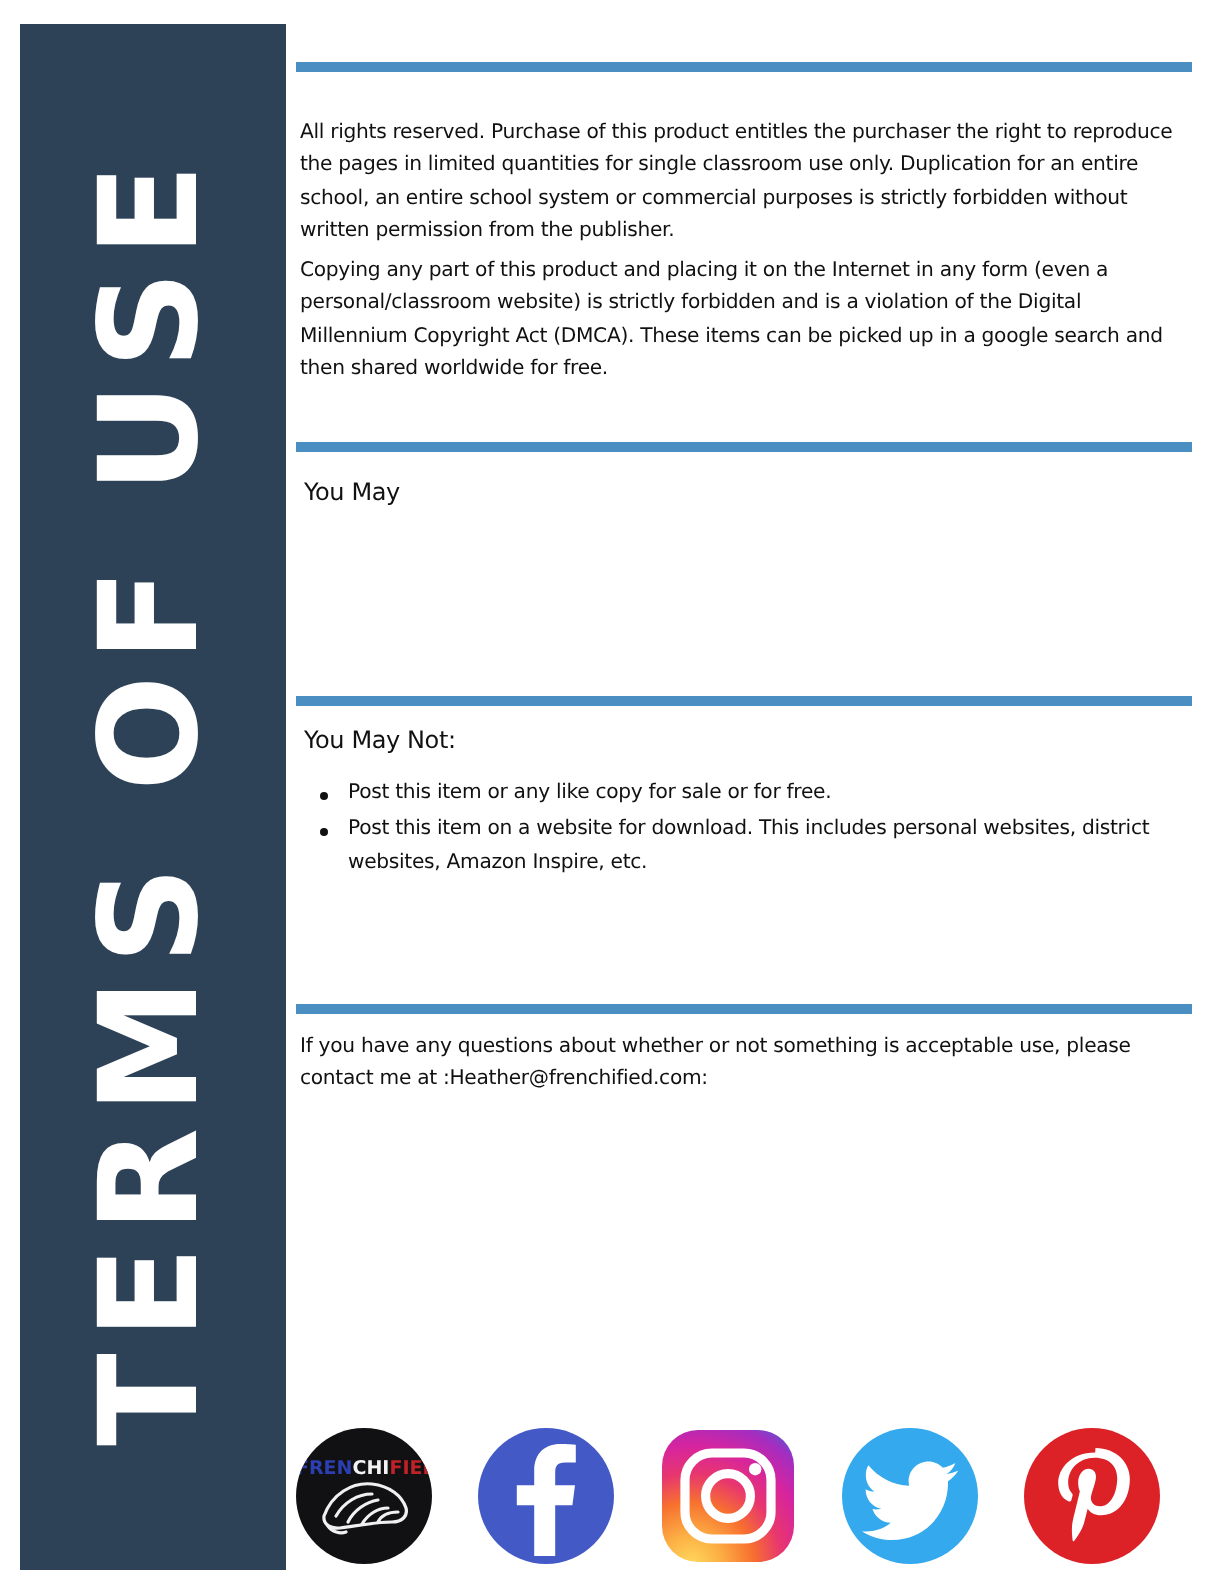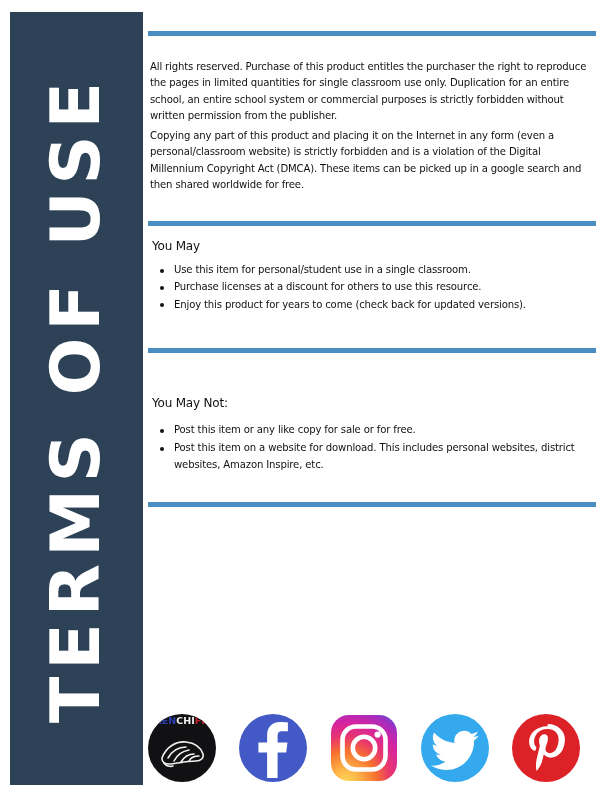--- a/index.html
+++ b/index.html
@@ -53,21 +53,21 @@
     font-family:"DejaVu Sans", sans-serif;
     font-size:10.1px;
     line-height:16.4px;
     letter-spacing:-0.15px;
   }
   .p1{top:42px;margin-top:17px;}
   .p2{top:128px;}
 
   .section{position:absolute;left:4px;width:444px;}
   .sec-you-may{top:236px;}
-  .sec-you-may-not{top:360px;margin-top:33px;}
+  .sec-you-may-not{top:360px;}
   .sec-contact{top:516px;left:2px;width:442px;}
 
   .heading{
     color:#111111;
     font-family:"DejaVu Sans", sans-serif;
     font-size:12px;
     font-weight:400;
     letter-spacing:-0.2px;
     line-height:20px;
     margin:0 0 6px 0;
@@ -105,21 +105,21 @@
   .social{
     width:68px;height:68px;border-radius:50%;
     position:relative;flex:0 0 auto;
     display:flex;align-items:center;justify-content:center;
     overflow:hidden;
   }
 
   
   .ico-frenchified{background:#111113;}
   .fr-text{
-    position:absolute;top:2px;left:0;width:100%;
+    position:absolute;top:16px;left:0;width:100%;
     text-align:center;
     font-family:"DejaVu Sans", sans-serif;
     font-weight:bold;font-size:9.5px;letter-spacing:0px;
     line-height:10px;white-space:nowrap;
   }
   .fr-text .b{color:#2b3fb0;}
   .fr-text .w{color:#f2f2f2;}
   .fr-text .r{color:#c02127;}
 
   
@@ -148,39 +148,37 @@
 
     <div class="divider d1"></div>
 
     <div class="para p1">All rights reserved. Purchase of this product entitles the purchaser the right to reproduce the pages in limited quantities for single classroom use only. Duplication for an entire school, an entire school system or commercial purposes is strictly forbidden without written permission from the publisher.</div>
     <div class="para p2">Copying any part of this product and placing it on the Internet in any form (even a personal/classroom website) is strictly forbidden and is a violation of the Digital Millennium Copyright Act (DMCA). These items can be picked up in a google search and then shared worldwide for free.</div>
 
     <div class="divider d2"></div>
 
     <div class="section sec-you-may">
       <div class="heading">You May</div>
-      <ul class="bullets">
-        <li>Use this item for personal/student use in a single classroom.</li>
-        <li>Purchase licenses at a discount for others to use this resource.</li>
-        <li>Enjoy this product for years to come (check back for updated versions).</li>
-      </ul>
     </div>
 
     <div class="divider d3"></div>
 
     <div class="section sec-you-may-not">
       <div class="heading">You May Not:</div>
       <ul class="bullets">
         <li>Post this item or any like copy for sale or for free.</li>
         <li>Post this item on a website for download. This includes personal websites, district websites, Amazon Inspire, etc.</li>
       </ul>
     </div>
 
     <div class="divider d4"></div>
 
+    <div class="section sec-contact">
+      <div class="para" style="position:static;width:442px;">If you have any questions about whether or not something is acceptable use, please contact me at :Heather@frenchified.com:</div>
+    </div>
 
     <div class="social-row">
 
       <div class="social ico-frenchified">
         <div class="fr-text"><span class="b">FREN</span><span class="w">CHI</span><span class="r">FIED</span></div>
         <svg width="68" height="68" viewBox="0 0 68 68" aria-hidden="true">
           <g fill="none" stroke="#f0f0f0" stroke-width="1.6" stroke-linecap="round" stroke-linejoin="round">
             <path d="M14 44 C18 33, 28 27, 38 28 C47 29, 53 34, 55 40 C56 44, 53 47, 48 47 C40 47, 30 49, 22 50 C17 50.5, 13.5 48, 14 44 Z"></path>
             <path d="M20 44 C24 37, 31 33, 38 33"></path>
             <path d="M26 47 C29 41, 35 37, 41 36"></path>

